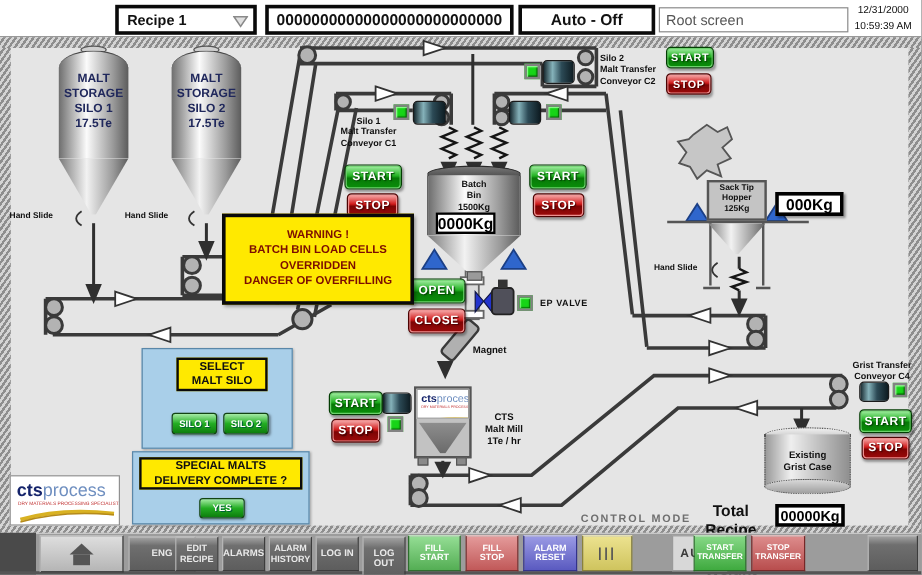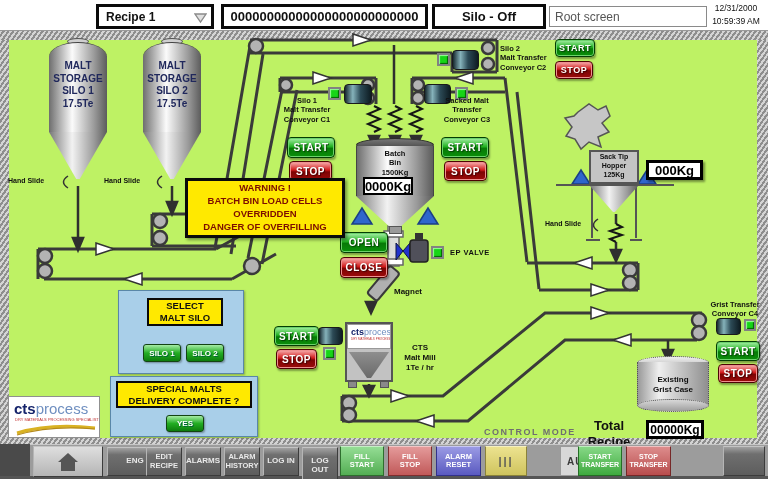--- a/index.html
+++ b/index.html
@@ -1,16 +1,16 @@
 <!DOCTYPE html>
 <html><head>
 <meta charset="utf-8">
 <style>
   html,body{margin:0;padding:0;background:#666;}
-  .screen{position:relative;width:768px;height:479px;background:#bef264;overflow:hidden;
+  .screen{position:relative;width:768px;height:479px;background:#e5e5e5;overflow:hidden;
           font-family:"Liberation Sans",sans-serif;-webkit-font-smoothing:none;}
   .abs{position:absolute;box-sizing:border-box;}
   .ml{white-space:pre-line;}
   .hatch{background:repeating-linear-gradient(125deg,#d4d4d4 0 2px,#8e8e8e 2px 4px);}
   
   .topbar{background:#fff;border-bottom:1px solid #999;}
   .field{background:#fff;border:3px solid #0a0a0a;display:flex;align-items:center;
          font-weight:bold;color:#111;}
   .field.thin{border:1px solid #8a8a8a;font-weight:normal;color:#555;}
   
@@ -53,21 +53,21 @@
   <div class="abs field" style="left:96px;top:4px;width:118px;height:25px;padding-left:7px;font-size:12px;">
     <span>Recipe 1</span>
     <svg class="abs" style="right:4px;top:6px;" width="13" height="11">
       <polygon points="1,1 12,1 6.5,9" fill="#e0e0e0" stroke="#8a8a8a" stroke-width="1.3"></polygon>
     </svg>
   </div>
   <div class="abs field" style="left:221px;top:4px;width:207px;height:25px;justify-content:center;font-size:13px;letter-spacing:0;">
     <span>00000000000000000000000000</span>
   </div>
   <div class="abs field" style="left:432px;top:4px;width:114px;height:25px;justify-content:center;font-size:13px;">
-    <span>Silo - Off</span>
+    <span>Auto - Off</span>
   </div>
   <div class="abs field thin" style="left:549px;top:6px;width:158px;height:21px;padding-left:5px;font-size:12px;">
     <span>Root screen</span>
   </div>
   <div class="abs" style="left:706px;top:2px;width:60px;height:28px;text-align:center;font-size:8.5px;color:#111;line-height:13px;">
     <div>12/31/2000</div>
     <div>10:59:39 AM</div>
   </div>
 
   <div class="abs hatch" style="left:0;top:31px;width:768px;height:9px;"></div>
@@ -226,23 +226,20 @@
 Conveyor C2</div>
   <div class="abs pbG" style="left:555px;top:39px;width:40px;height:18px;font-size:9px;">
       <span>START</span>
     </div>
   <div class="abs pbR" style="left:555px;top:61px;width:38px;height:18px;font-size:9px;">
       <span>STOP</span>
     </div>
 
   <div class="abs motor" style="left:424px;top:84px;width:27px;height:20px;"></div>
   <div class="abs ind" style="left:455px;top:87px;width:13px;height:13px;"></div>
-  <div class="abs lbl ml" style="left:432px;top:96px;width:70px;font-size:7.5px;">Sacked Malt
-Transfer
-Conveyor C3</div>
   <div class="abs pbG" style="left:441px;top:137px;width:48px;height:21px;">
       <span>START</span>
     </div>
   <div class="abs pbR" style="left:444px;top:161px;width:43px;height:20px;">
       <span>STOP</span>
     </div>
 
   <div class="abs" style="left:356px;top:138px;width:78px;height:14px;border-radius:50%;background:linear-gradient(180deg,#777,#3c3c3c);border:1px solid #2a2a2a;"></div>
   <div class="abs silo-body" style="left:356px;top:146px;width:78px;height:50px;border-left:1px solid #444;border-right:1px solid #444;"></div>
   <div class="abs silo-cone" style="left:356px;top:196px;width:78px;height:30px;clip-path:polygon(0 0,100% 0,58% 100%,42% 100%);"></div>
@@ -257,21 +254,21 @@
       <span>OPEN</span>
     </div>
   <div class="abs pbR" style="left:340px;top:257px;width:48px;height:21px;">
       <span>CLOSE</span>
     </div>
 
   <div class="abs ind" style="left:431px;top:246px;width:13px;height:13px;"></div>
   <div class="abs lbl" style="left:450px;top:248px;width:60px;font-size:7.5px;text-align:left;letter-spacing:.5px;">EP VALVE</div>
   <div class="abs lbl" style="left:394px;top:287px;width:44px;font-size:8px;text-align:left;">Magnet</div>
 
-  <div class="abs" style="left:185px;top:178px;width:160px;height:60px;background:#ffe900;border:3px solid #0a0a0a;display:flex;align-items:center;justify-content:center;box-shadow:2px 2px 3px rgba(0,0,0,.4);">
+  <div class="abs" style="left:185px;top:178px;width:160px;height:76px;background:#ffe900;border:3px solid #0a0a0a;display:flex;align-items:center;justify-content:center;box-shadow:2px 2px 3px rgba(0,0,0,.4);">
     <div class="lbl ml" style="font-size:9.5px;color:#7c0d00;line-height:1.35;">WARNING !
 BATCH BIN LOAD CELLS
 OVERRIDDEN
 DANGER OF OVERFILLING</div>
   </div>
 
   <div class="abs" style="left:589px;top:150px;width:50px;height:34px;background:#c4c4c4;border:2px solid #555;"></div>
   <div class="abs lbl ml" style="left:589px;top:153px;width:50px;font-size:7px;">Sack Tip
 Hopper
 125Kg</div>

